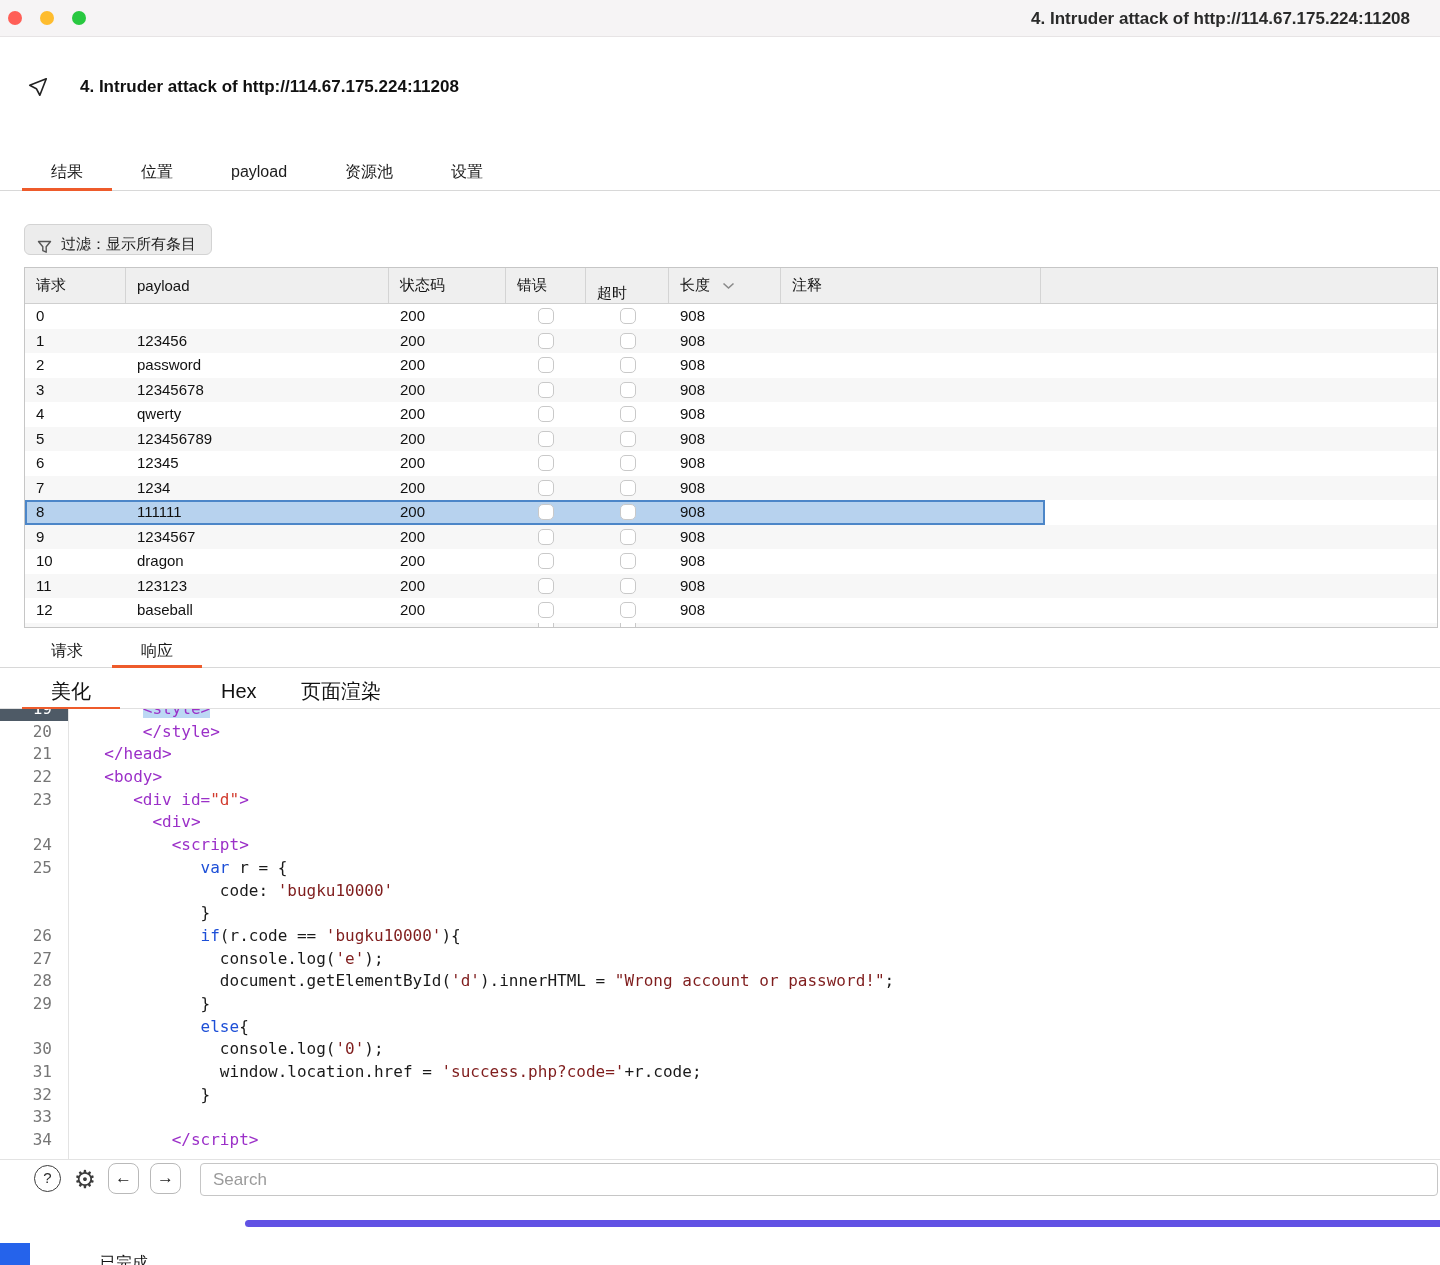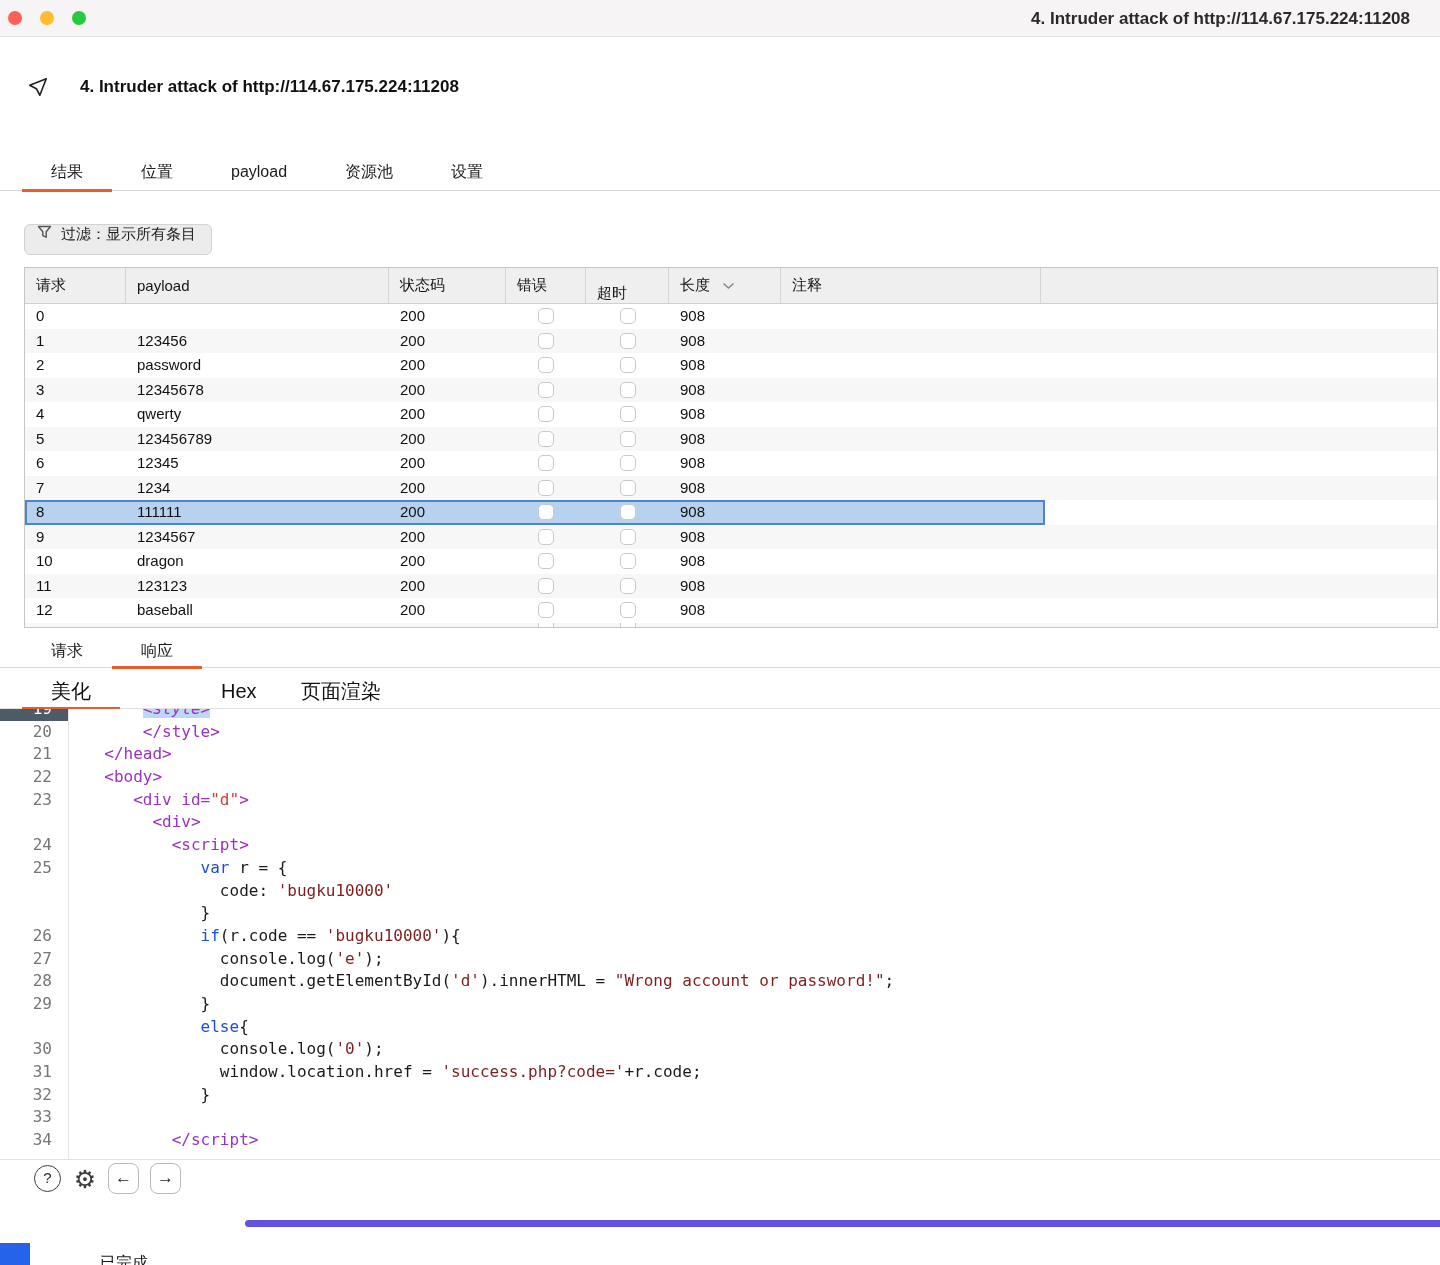--- a/index.html
+++ b/index.html
@@ -13,34 +13,34 @@
   .tl.red    { left:8px;  background:var(--tl-red,#ff5f57); }
   .tl.yellow { left:40px; background:var(--tl-yellow,#febc2e); }
   .tl.green  { left:72px; background:var(--tl-green,#28c840); }
   .win-title { position:absolute; right:30px; top:0; line-height:37px; font-size:17px; font-weight:700; color:#2a2a2a; white-space:nowrap; }
 
   
   .app-icon  { position:absolute; left:27px; top:76px; width:22px; height:22px; }
   .app-title { position:absolute; left:80px; top:77px; font-size:17px; font-weight:700; }
 
   
-  .main-tab-bar, .message-tab-bar { position:absolute; left:0; right:0; display:flex; padding-left:22px; border-bottom:1px solid #d8d8d8; background:#fff;align-items:center; }
+  .main-tab-bar, .message-tab-bar { position:absolute; left:0; right:0; display:flex; padding-left:22px; border-bottom:1px solid #d8d8d8; background:#fff; }
   .main-tab-bar    { top:153px; height:38px; }
   .message-tab-bar { top:633px; height:35px; }
   .tab { position:relative; padding:0 29px; font-size:16px; line-height:38px; color:#1c1c1c; white-space:nowrap; }
   .message-tab-bar .tab { line-height:35px; }
   .tab.active::after { content:''; position:absolute; left:0; right:0; bottom:-1px; height:3px; background:var(--accent,#ee5b2b); }
 
   .view-tab-bar { position:absolute; left:0; right:0; top:674px; height:35px; border-bottom:1px solid #e0e0e0; background:#fff; }
   .vtab { position:absolute; top:0; height:35px; line-height:35px; padding:0 29px; font-size:20px; white-space:nowrap; }
   .vtab.active::after { content:''; position:absolute; left:0; right:0; bottom:-1px; height:3px; background:var(--accent,#ee5b2b); }
   .vt0 { left:22px; } .vt1 { left:192px; } .vt2 { left:272px; }
 
   
-  .filter-chip { position:absolute; left:24px; top:224px; height:31px; background:#ececec; border:1px solid #d3d3d3; border-radius:6px; display:flex; align-items:flex-start; gap:9px; padding:0 15px 0 12px; font-size:15px; color:#1c1c1c; white-space:nowrap; }
+  .filter-chip { position:absolute; left:24px; top:224px; height:31px; background:#ececec; border:1px solid #d3d3d3; border-radius:6px; display:flex; align-items:flex-end; gap:9px; padding:0 15px 0 12px; font-size:15px; color:#1c1c1c; white-space:nowrap; }
 
   
   .results-table { position:absolute; left:24px; top:267px; width:1414px; height:361px; border:1px solid #c6c6c6; overflow:hidden; background:#fff; }
   .thead { display:flex; height:36px; background:#efefef; border-bottom:1px solid #cfcfcf; }
   .hcell { display:flex; align-items:center; padding-left:11px; font-size:15px; border-right:1px solid #d4d4d4; color:#141414; white-space:nowrap; }
   .hcell.c7 { border-right:none; }
   .c0{width:101px;flex:none;} .c1{width:263px;flex:none;} .c2{width:117px;flex:none;}
   .c3{width:80px;flex:none;}  .c4{width:83px;flex:none;align-items:flex-end;}  .c5{width:112px;flex:none;}
   .c6{width:260px;flex:none;} .c7{flex:1;}
   .sort { margin-left:12px; flex:none; }
@@ -59,21 +59,21 @@
   .code-content { margin-top:-11px; }
   .code-line { display:flex; height:22.7px; line-height:22.7px; }
   .ln { width:68px; flex:none; text-align:right; padding-right:16px; color:#767676; }
   .lc { padding-left:17px; white-space:pre; color:#1a1a1a; }
   .tk-tag  { color:#9b30c8; }
   .tk-kw   { color:#1d4fd7; }
   .tk-str  { color:#7f1d1d; }
   .tk-attr { color:#d23b2e; }
   .tk-plain{ color:#1a1a1a; }
   .code-line.selline .ln { background:#4e5a66; color:#fff; }
-  .code-line.selline .tk-tag { background:#bcd8f4;font-style:italic; }
+  .code-line.selline .tk-tag { background:#bcd8f4; }
 
   
   .bottom-toolbar { position:absolute; left:0; right:0; top:1159px; height:39px; border-top:1px solid #e3e3e3; background:#fff; }
   .help-btn { position:absolute; left:34px; top:5px; width:27px; height:27px; border:1.7px solid #3c3c3c; border-radius:50%; text-align:center; line-height:23px; font-size:15px; color:#2e2e2e; }
   .gear-btn { position:absolute; left:69px; top:1px; width:32px; height:36px; font-size:25px; color:#3c3c3c; text-align:center; line-height:36px; }
   .nav-btn { position:absolute; top:3px; width:31px; height:31px; border:1.6px solid #b9b9b9; border-radius:8px; text-align:center; line-height:27px; font-size:17px; color:#222; background:#fff; }
   .nav-back { left:108px; } .nav-fwd { left:150px; }
   .search-input { position:absolute; left:200px; right:2px; top:3px; height:33px; border:1.6px solid #c6c6c6; border-radius:4px; padding:0 12px; font-size:17px; font-family:inherit; color:#222; outline:none; background:#fff; }
   .search-input::placeholder { color:#9b9b9b; }
 
@@ -432,19 +432,20 @@
           <div class="lc"><span class="tk-plain">         </span><span class="tk-tag">&lt;/script&gt;</span></div>
         </div>
       </div>
   </div>
 
   <div class="bottom-toolbar">
     <div class="help-btn">?</div>
     <div class="gear-btn">⚙</div>
     <div class="nav-btn nav-back">←</div>
     <div class="nav-btn nav-fwd">→</div>
+    <input class="search-input" type="text" placeholder="Search" style="">
   </div>
 
   <div class="status-label">已完成</div>
   <div class="progress-bar"></div>
   <div class="corner-chip"></div>
 
 </div>
 
 </body></html>

